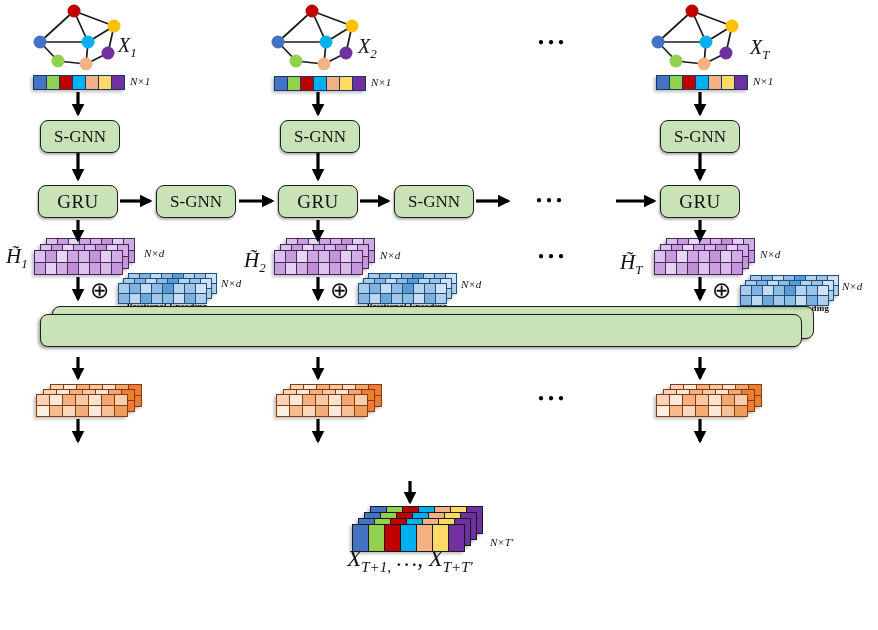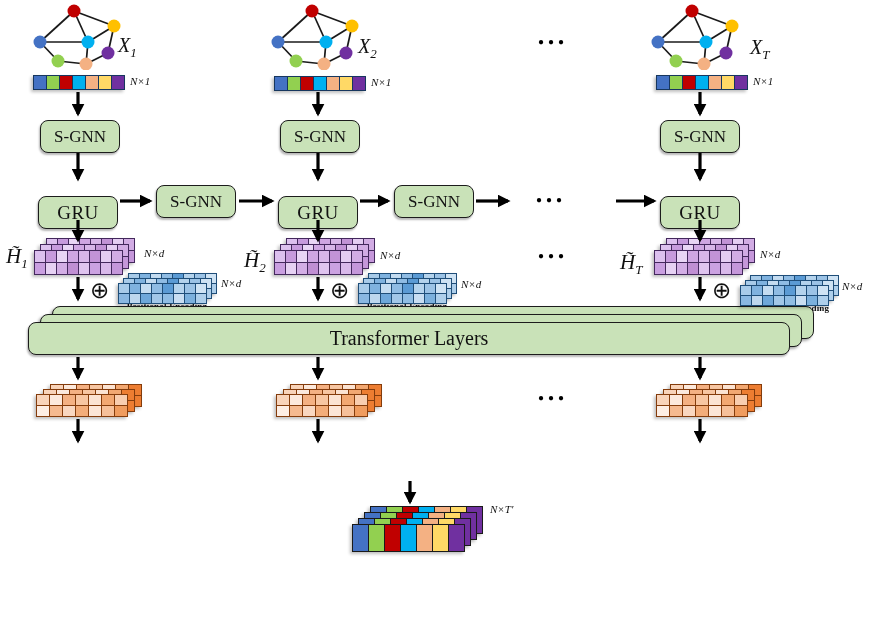--- a/index.html
+++ b/index.html
@@ -5,21 +5,21 @@
   html,body{margin:0;padding:0;background:#fff;}
   #canvas{position:relative;width:878px;height:630px;background:#ffffff;
           font-family:"Liberation Serif",serif;color:#111;overflow:hidden;}
 
   
   .gbox{position:absolute;background:var(--box-fill,#c9e2b8);
         border:1.6px solid var(--box-border,#1c1c1c);border-radius:8px;
         display:flex;align-items:center;justify-content:center;
         box-shadow:-1px 2px 2px rgba(0,0,0,.28);box-sizing:border-box;}
   .gbox.small{width:80px;height:33px;font-size:17px;}
-  .gbox.gru{font-size:19px;letter-spacing:.5px;margin-top:11px;}
+  .gbox.gru{font-size:19px;letter-spacing:.5px;}
   .gbox.bar{width:762px;height:33px;font-size:20px;}
   .gbox.pred{width:780px;height:31px;font-size:20px;}
   .gbox.backbar{box-shadow:-2px 2px 3px rgba(0,0,0,.35);}
 
   
   .graph{position:absolute;width:124px;height:68px;}
 
   
   .mathlab{position:absolute;font-style:italic;font-size:20px;white-space:nowrap;}
   .mathlab sub{font-size:13px;font-style:italic;}
@@ -526,23 +526,20 @@
     </div>
   <span class="dim" style="left:221px;top:277px">N×d</span>
   <span class="dim" style="left:461px;top:278px">N×d</span>
   <span class="dim" style="left:842px;top:280px">N×d</span>
   <span class="pe-label" style="left:112px;top:301px">Positional Encoding</span>
   <span class="pe-label" style="left:352px;top:301px">Positional Encoding</span>
   <span class="pe-label" style="left:734px;top:303px">Positional Encoding</span>
 
   <div class="gbox bar backbar" style="left:52px;top:306px"></div>
   <div class="gbox bar backbar" style="left:40px;top:314px"></div>
-  <div class="gbox bar" style="left:28px;top:322px">
-      <span>Transformer Layers</span>
-    </div>
 
   <div class="strip" style="left:36px;top:394px">
       <div class="strip-layer" style="left: 14px; top: -10px; z-index: 1; grid-template-columns: repeat(7, 12px); grid-template-rows: repeat(2, 10px); gap: 1px; padding: 1px; background-color: rgb(132, 60, 12);">
         <div style="background: rgb(249, 212, 186);"></div>
         <div style="background: rgb(252, 233, 220);"></div>
         <div style="background: rgb(244, 177, 131);"></div>
         <div style="background: rgb(247, 198, 162);"></div>
         <div style="background: rgb(251, 227, 210);"></div>
         <div style="background: rgb(242, 168, 114);"></div>
         <div style="background: rgb(237, 125, 49);"></div>
@@ -720,21 +717,24 @@
       <div class="strip-layer" style="left: 0px; top: 0px; z-index: 4; grid-template-columns: repeat(7, 15px); grid-template-rows: repeat(1, 26px); gap: 1px; padding: 1px; background-color: rgb(26, 26, 26);">
         <div style="background: rgb(68, 114, 196);"></div>
         <div style="background: rgb(146, 208, 80);"></div>
         <div style="background: rgb(192, 0, 0);"></div>
         <div style="background: rgb(0, 176, 240);"></div>
         <div style="background: rgb(244, 177, 131);"></div>
         <div style="background: rgb(255, 217, 102);"></div>
         <div style="background: rgb(112, 48, 160);"></div>
       </div>
     </div>
-  <span class="dim" style="left:490px;top:503px">N×T′</span>
+  <span class="dim" style="left:490px;top:536px">N×T′</span>
+  <div class="formula" style="left:280px;top:546px">
+    <span>X</span><sub>T+1,</sub><span> …, </span><span>X</span><sub>T+T′</sub>
+  </div>
 
 
   <svg class="arrows" width="878" height="630">
     <defs>
       <marker id="ah" viewBox="0 0 10 10" refX="8" refY="5" markerWidth="13" markerHeight="13" markerUnits="userSpaceOnUse" orient="auto">
           <path d="M0,0 L10,5 L0,10 z" fill="#000"></path>
         </marker>
     </defs>
     <g stroke="#000" stroke-width="3.2">
 

